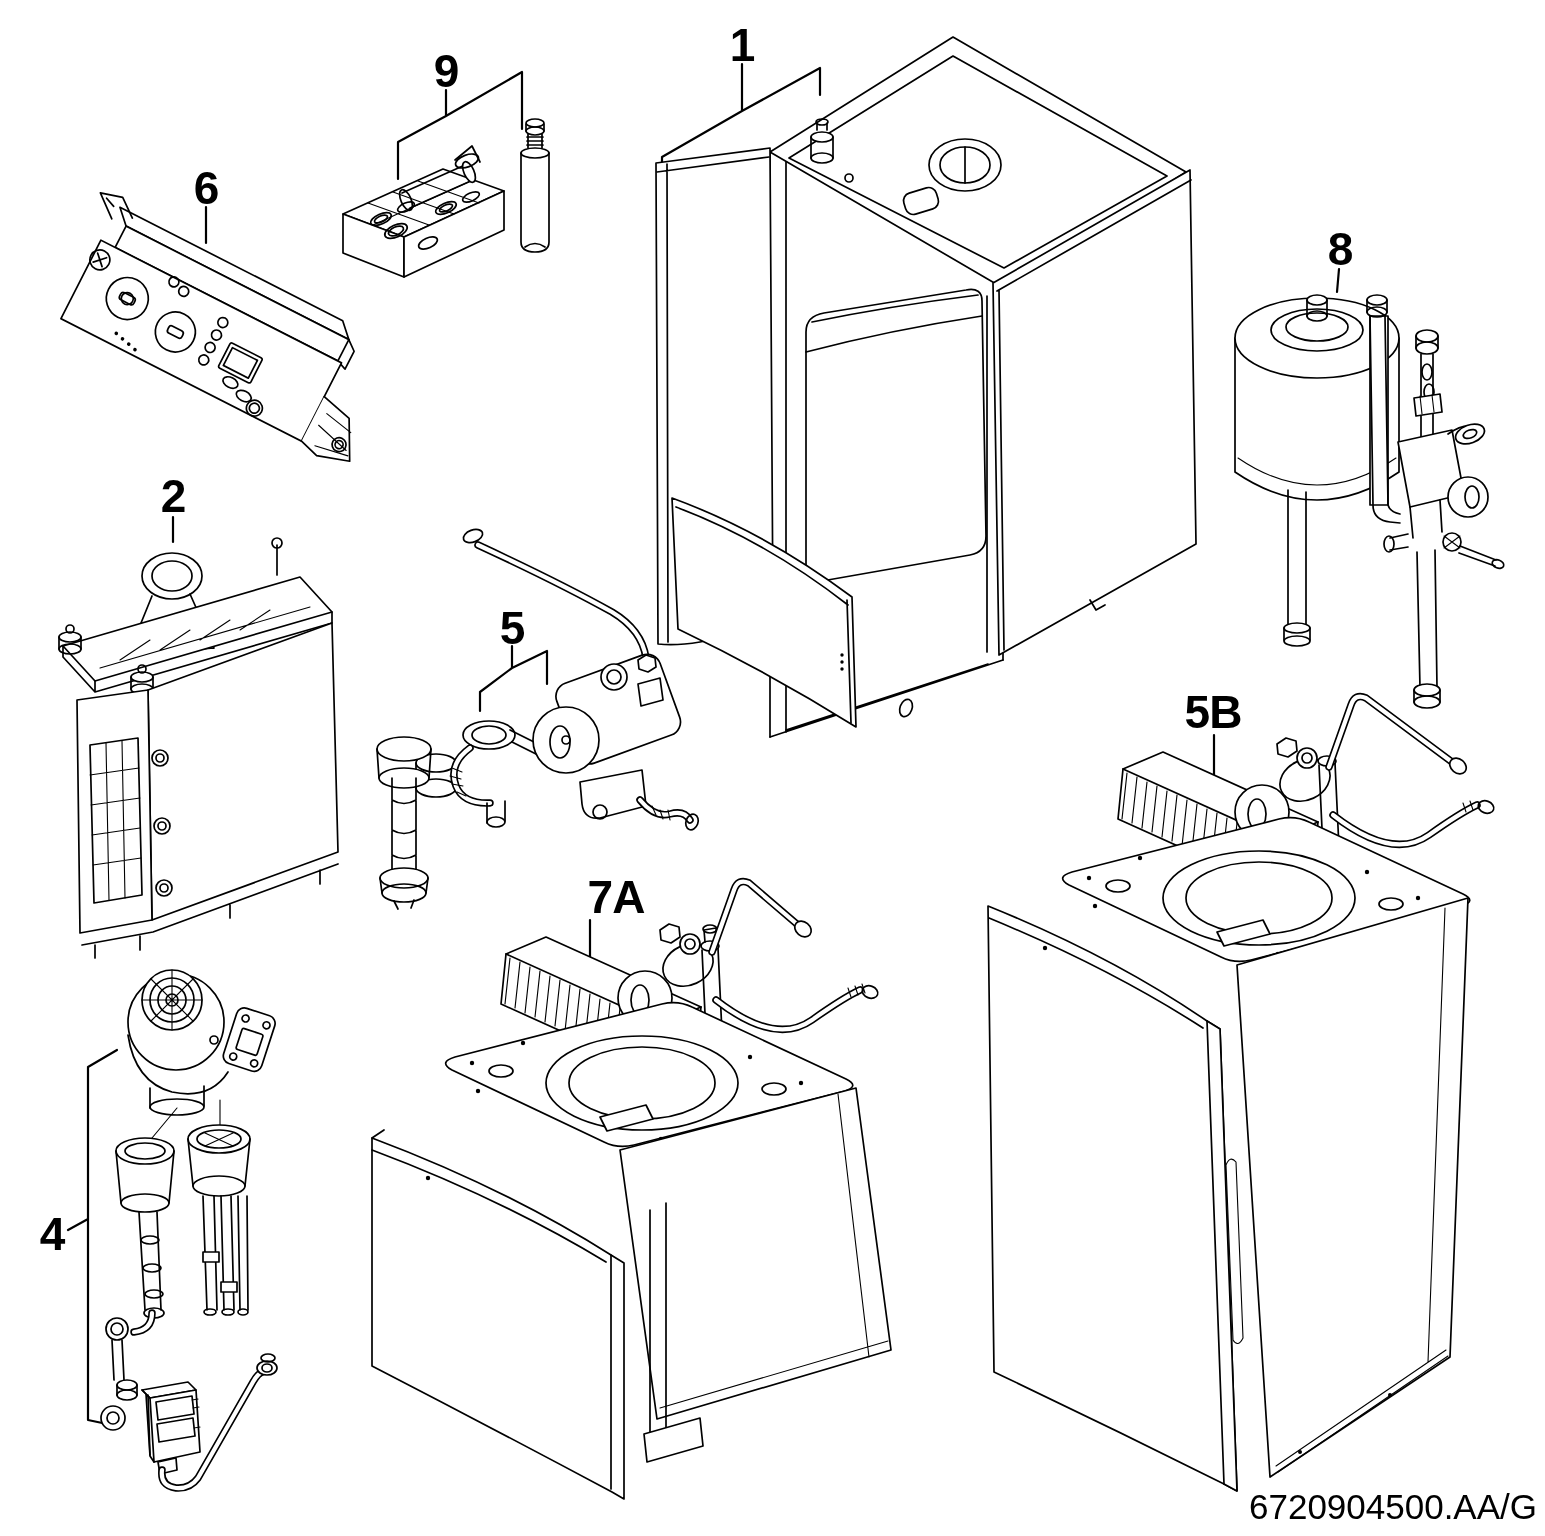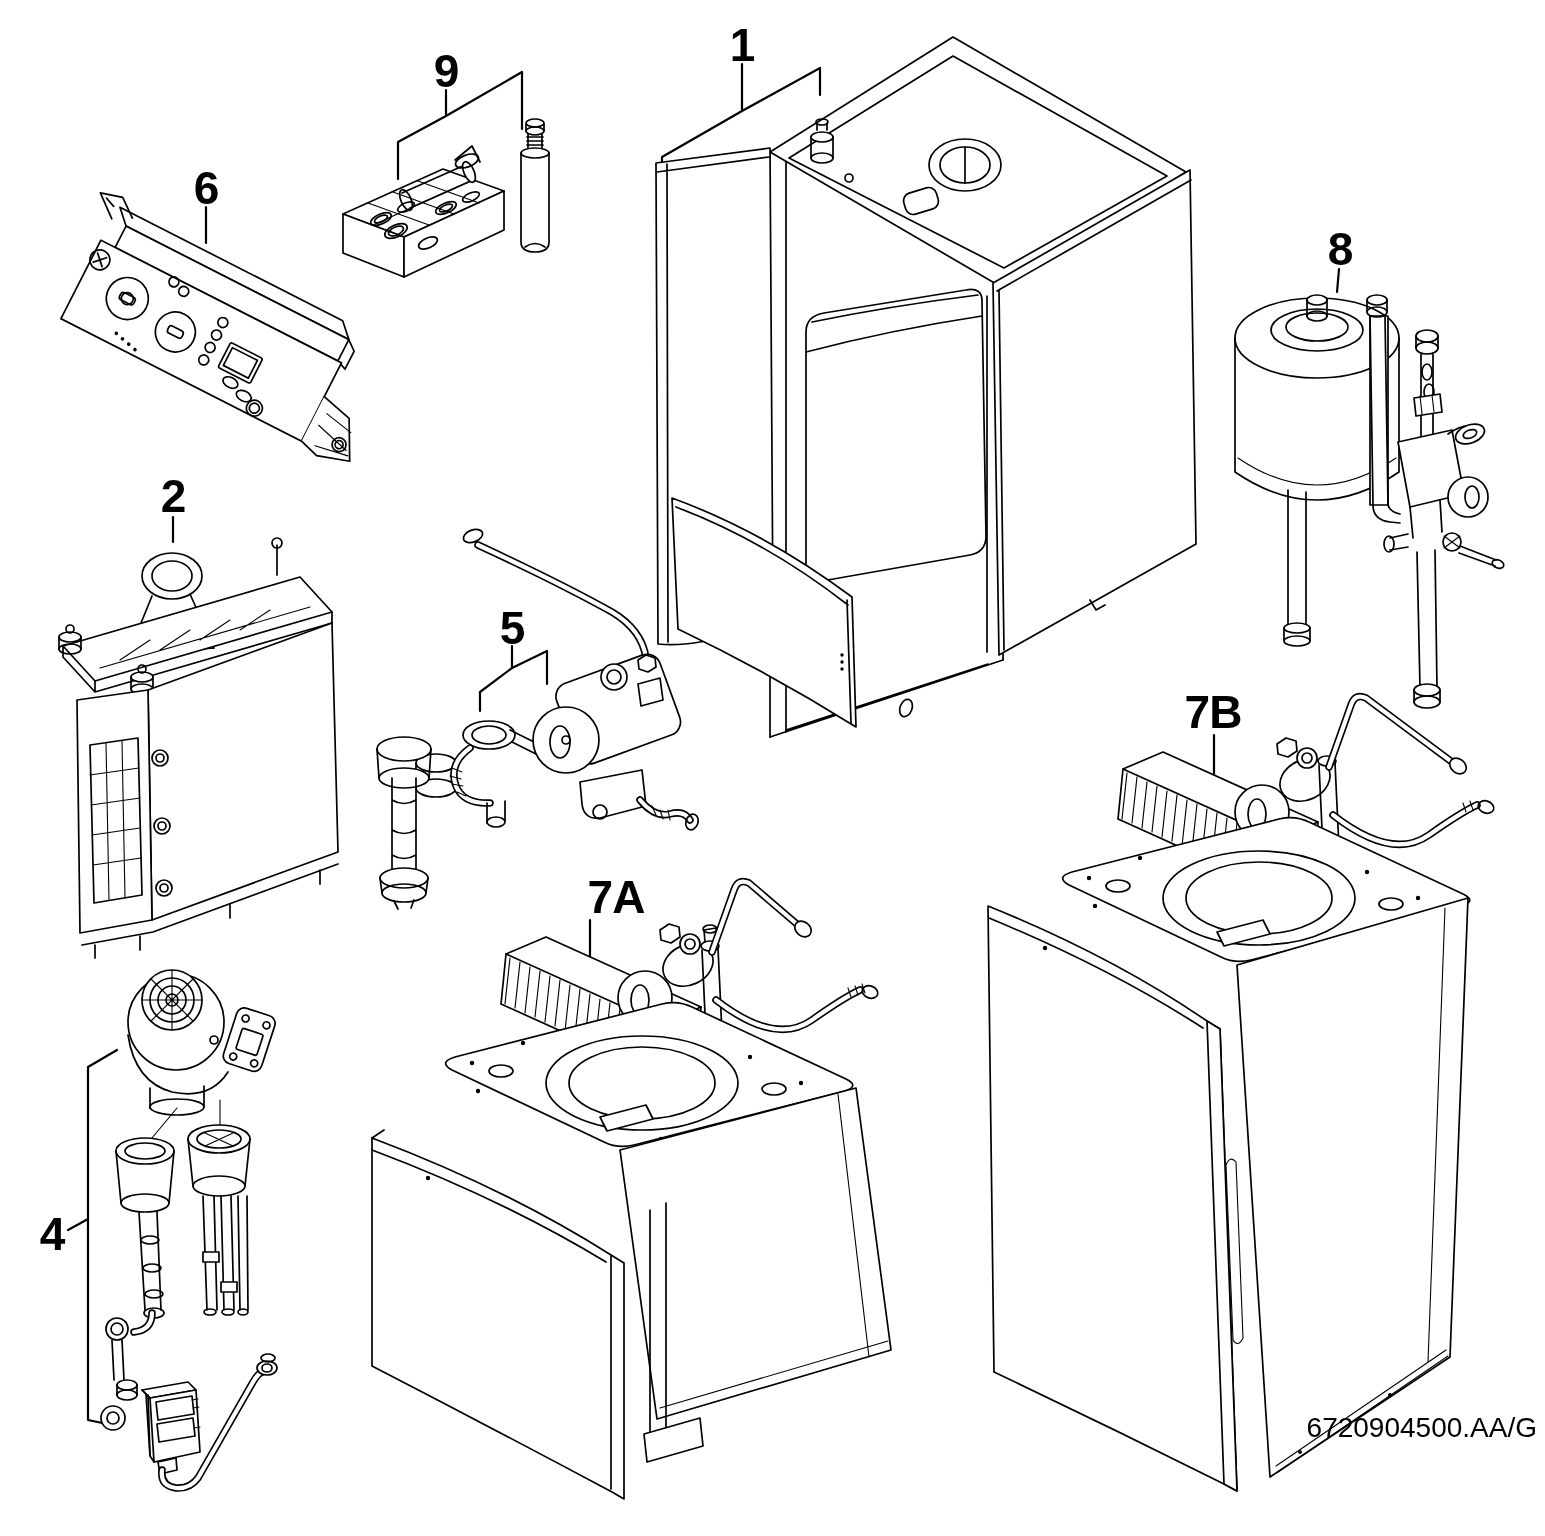--- a/index.html
+++ b/index.html
@@ -11,21 +11,21 @@
       stroke:#000;stroke-width:1.7;fill:none;stroke-linecap:round;stroke-linejoin:round;}
   .ln .fw{fill:#fff;}
   .ln .thin{stroke-width:1.1;}
   .ln .hatch{stroke-width:1.15;}
   .ln .tubeO{stroke-width:7.5;}
   .ln .tubeI{stroke:#fff;stroke-width:4.2;}
   .ln .leader{stroke-width:2.2;}
   .ln .dot{fill:#000;stroke:none;}
   .part-label{position:absolute;transform:translate(-50%,-50%);color:#000;
       font-weight:700;font-size:46px;letter-spacing:-1px;white-space:nowrap;}
-  .doc-number{position:absolute;top:1412px;right:8px;color:#000;font-size:28px;text-align:center;}
+  .doc-number{position:absolute;top:1487px;right:8px;color:#000;font-size:35px;text-align:center;}
 </style>
 </head>
 <body>
 
 <div class="canvas">
 
 <svg class="ln" width="1545" height="1536" viewBox="0 0 1545 1536">
 
   <g>
     <path class="leader" d="M742,64 L742,111 M742,111 L662,157 M662,157 L662,189 M742,111 L820,68 M820,68 L820,95"></path>
@@ -430,18 +430,18 @@
     <ellipse cx="1427" cy="702" rx="13" ry="6"></ellipse>
   </g>
 </svg>
 
   <div class="part-label" style="left:742px;top:45px">1</div>
   <div class="part-label" style="left:173px;top:496px">2</div>
   <div class="part-label" style="left:52px;top:1234px">4</div>
   <div class="part-label" style="left:512px;top:628px">5</div>
   <div class="part-label" style="left:206px;top:188px">6</div>
   <div class="part-label" style="left:616px;top:897px">7A</div>
-  <div class="part-label" style="left:1213px;top:712px">7B</div>
+  <div class="part-label" style="left:1213px;top:712px">5B</div>
   <div class="part-label" style="left:1340px;top:249px">8</div>
   <div class="part-label" style="left:446px;top:71px">9</div>
 
   <div class="doc-number">6720904500.AA/G</div>
 </div>
 
 </body></html>

